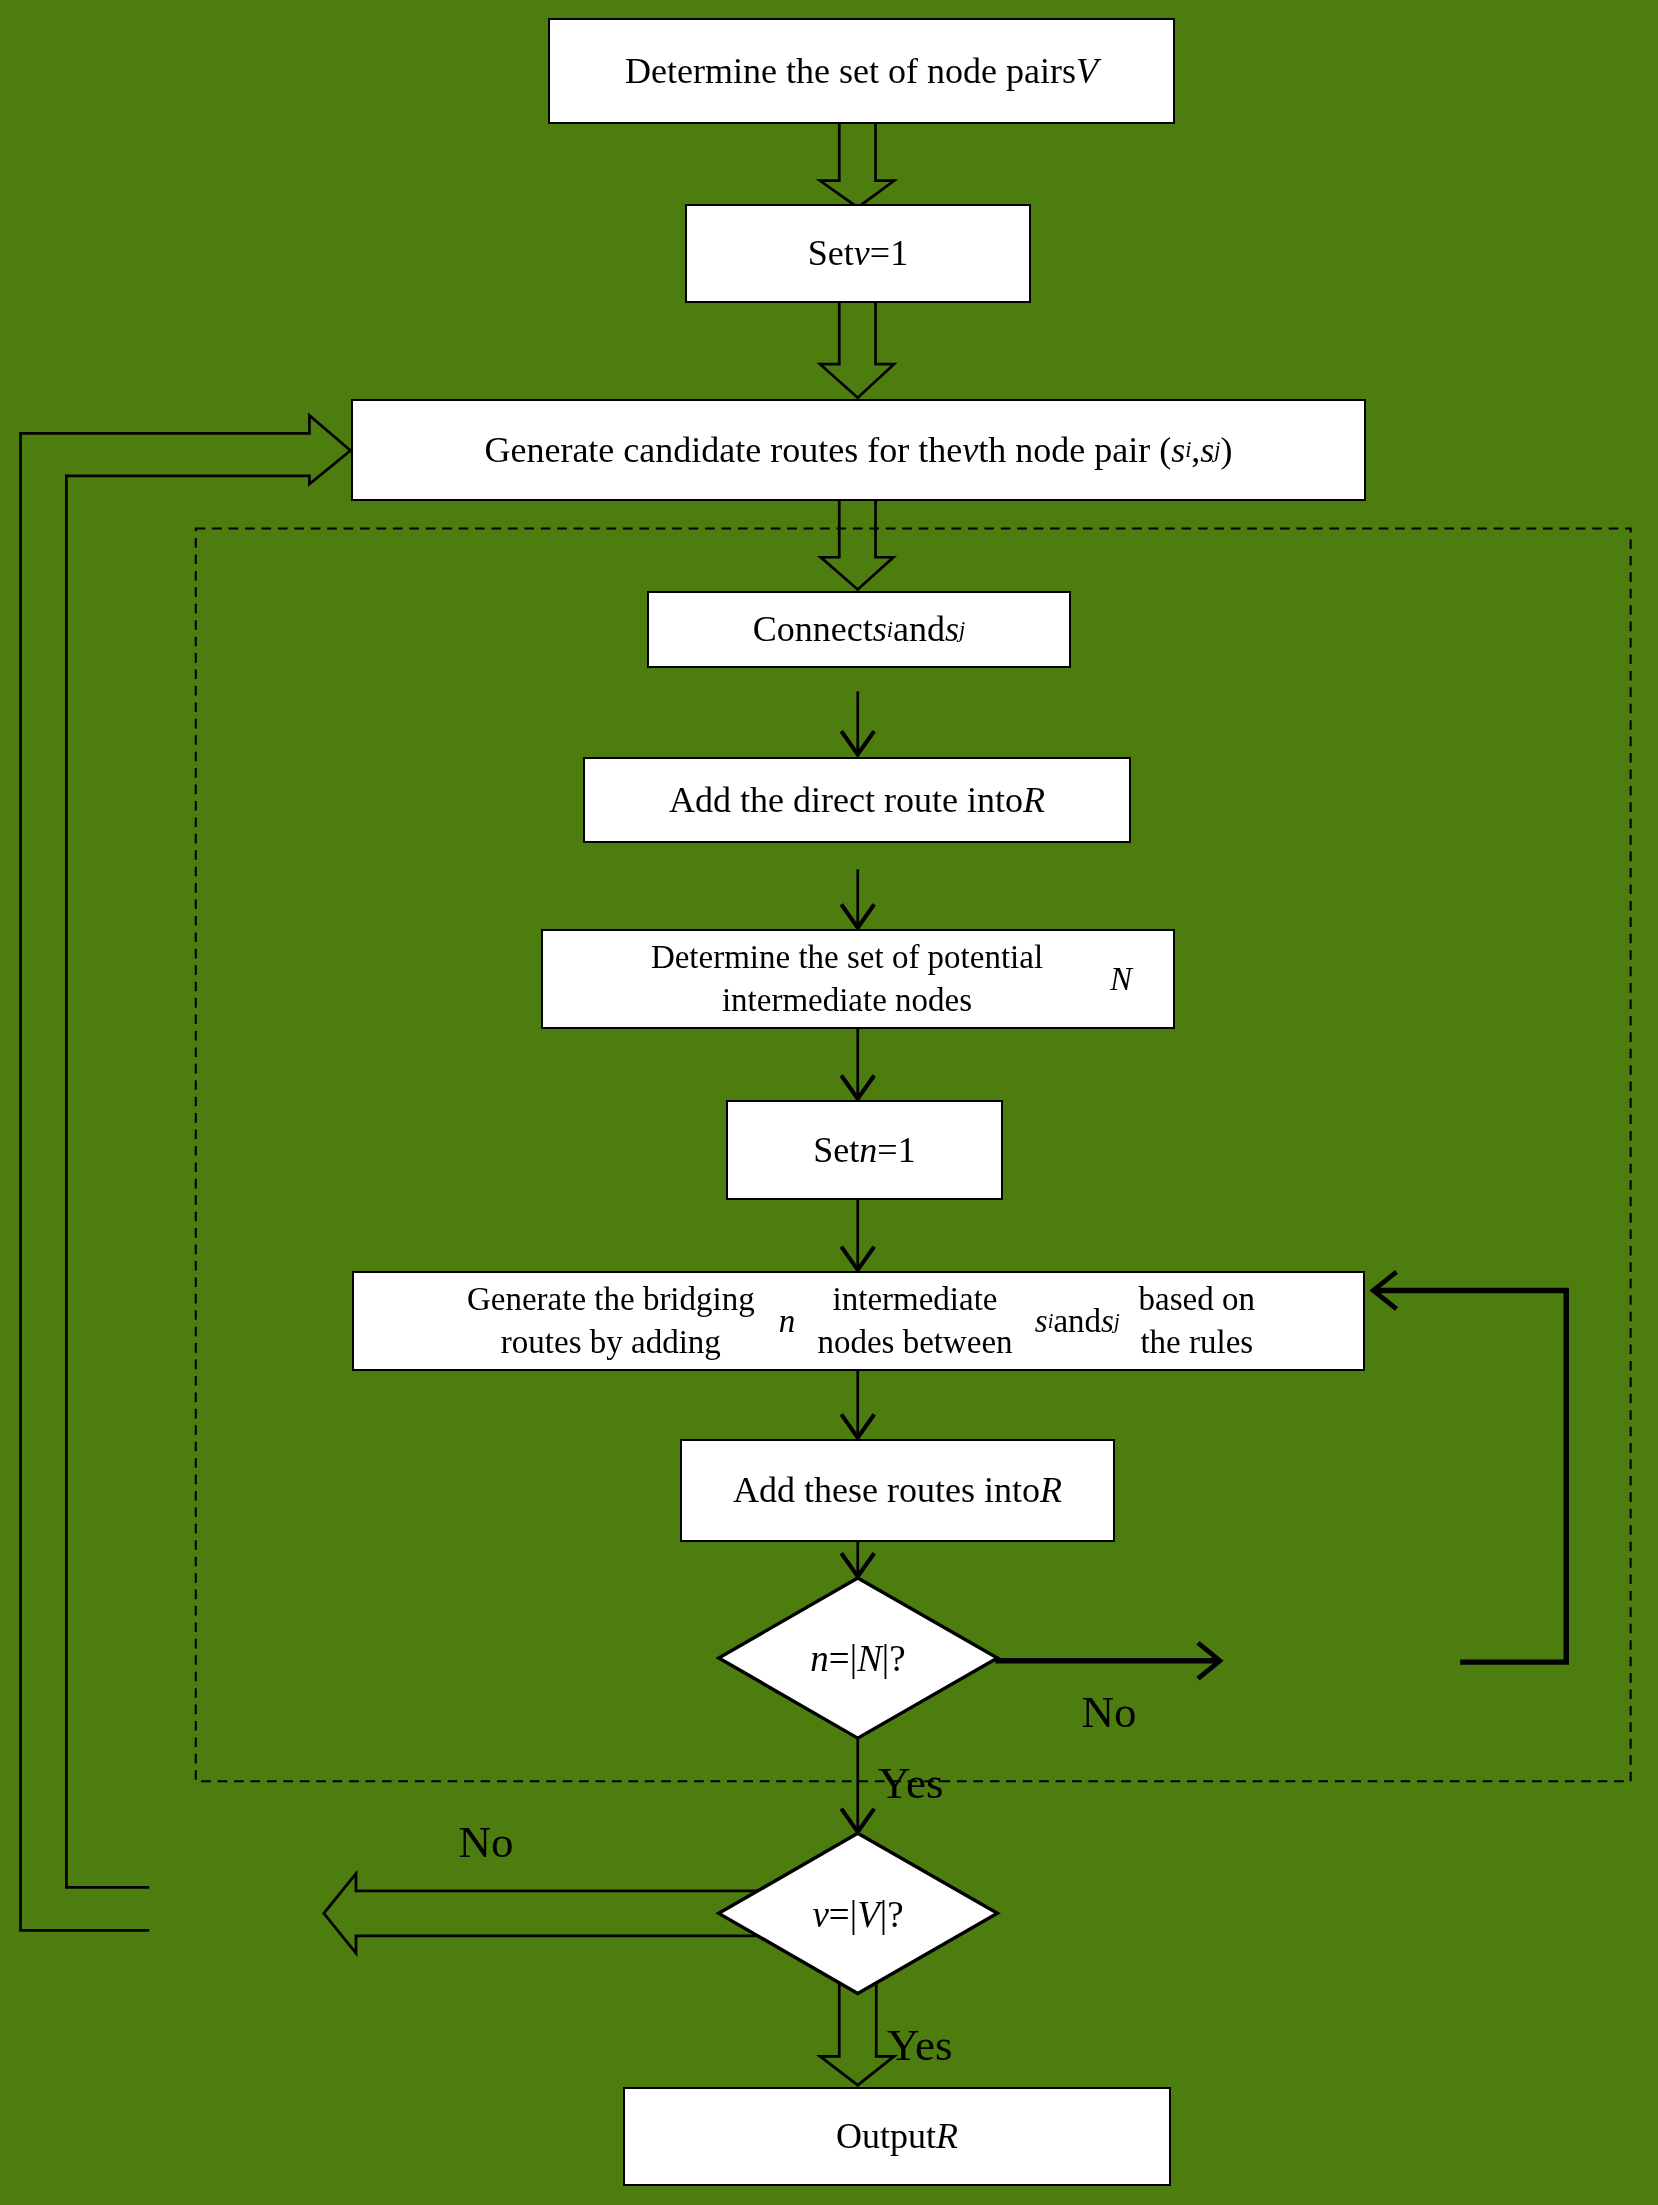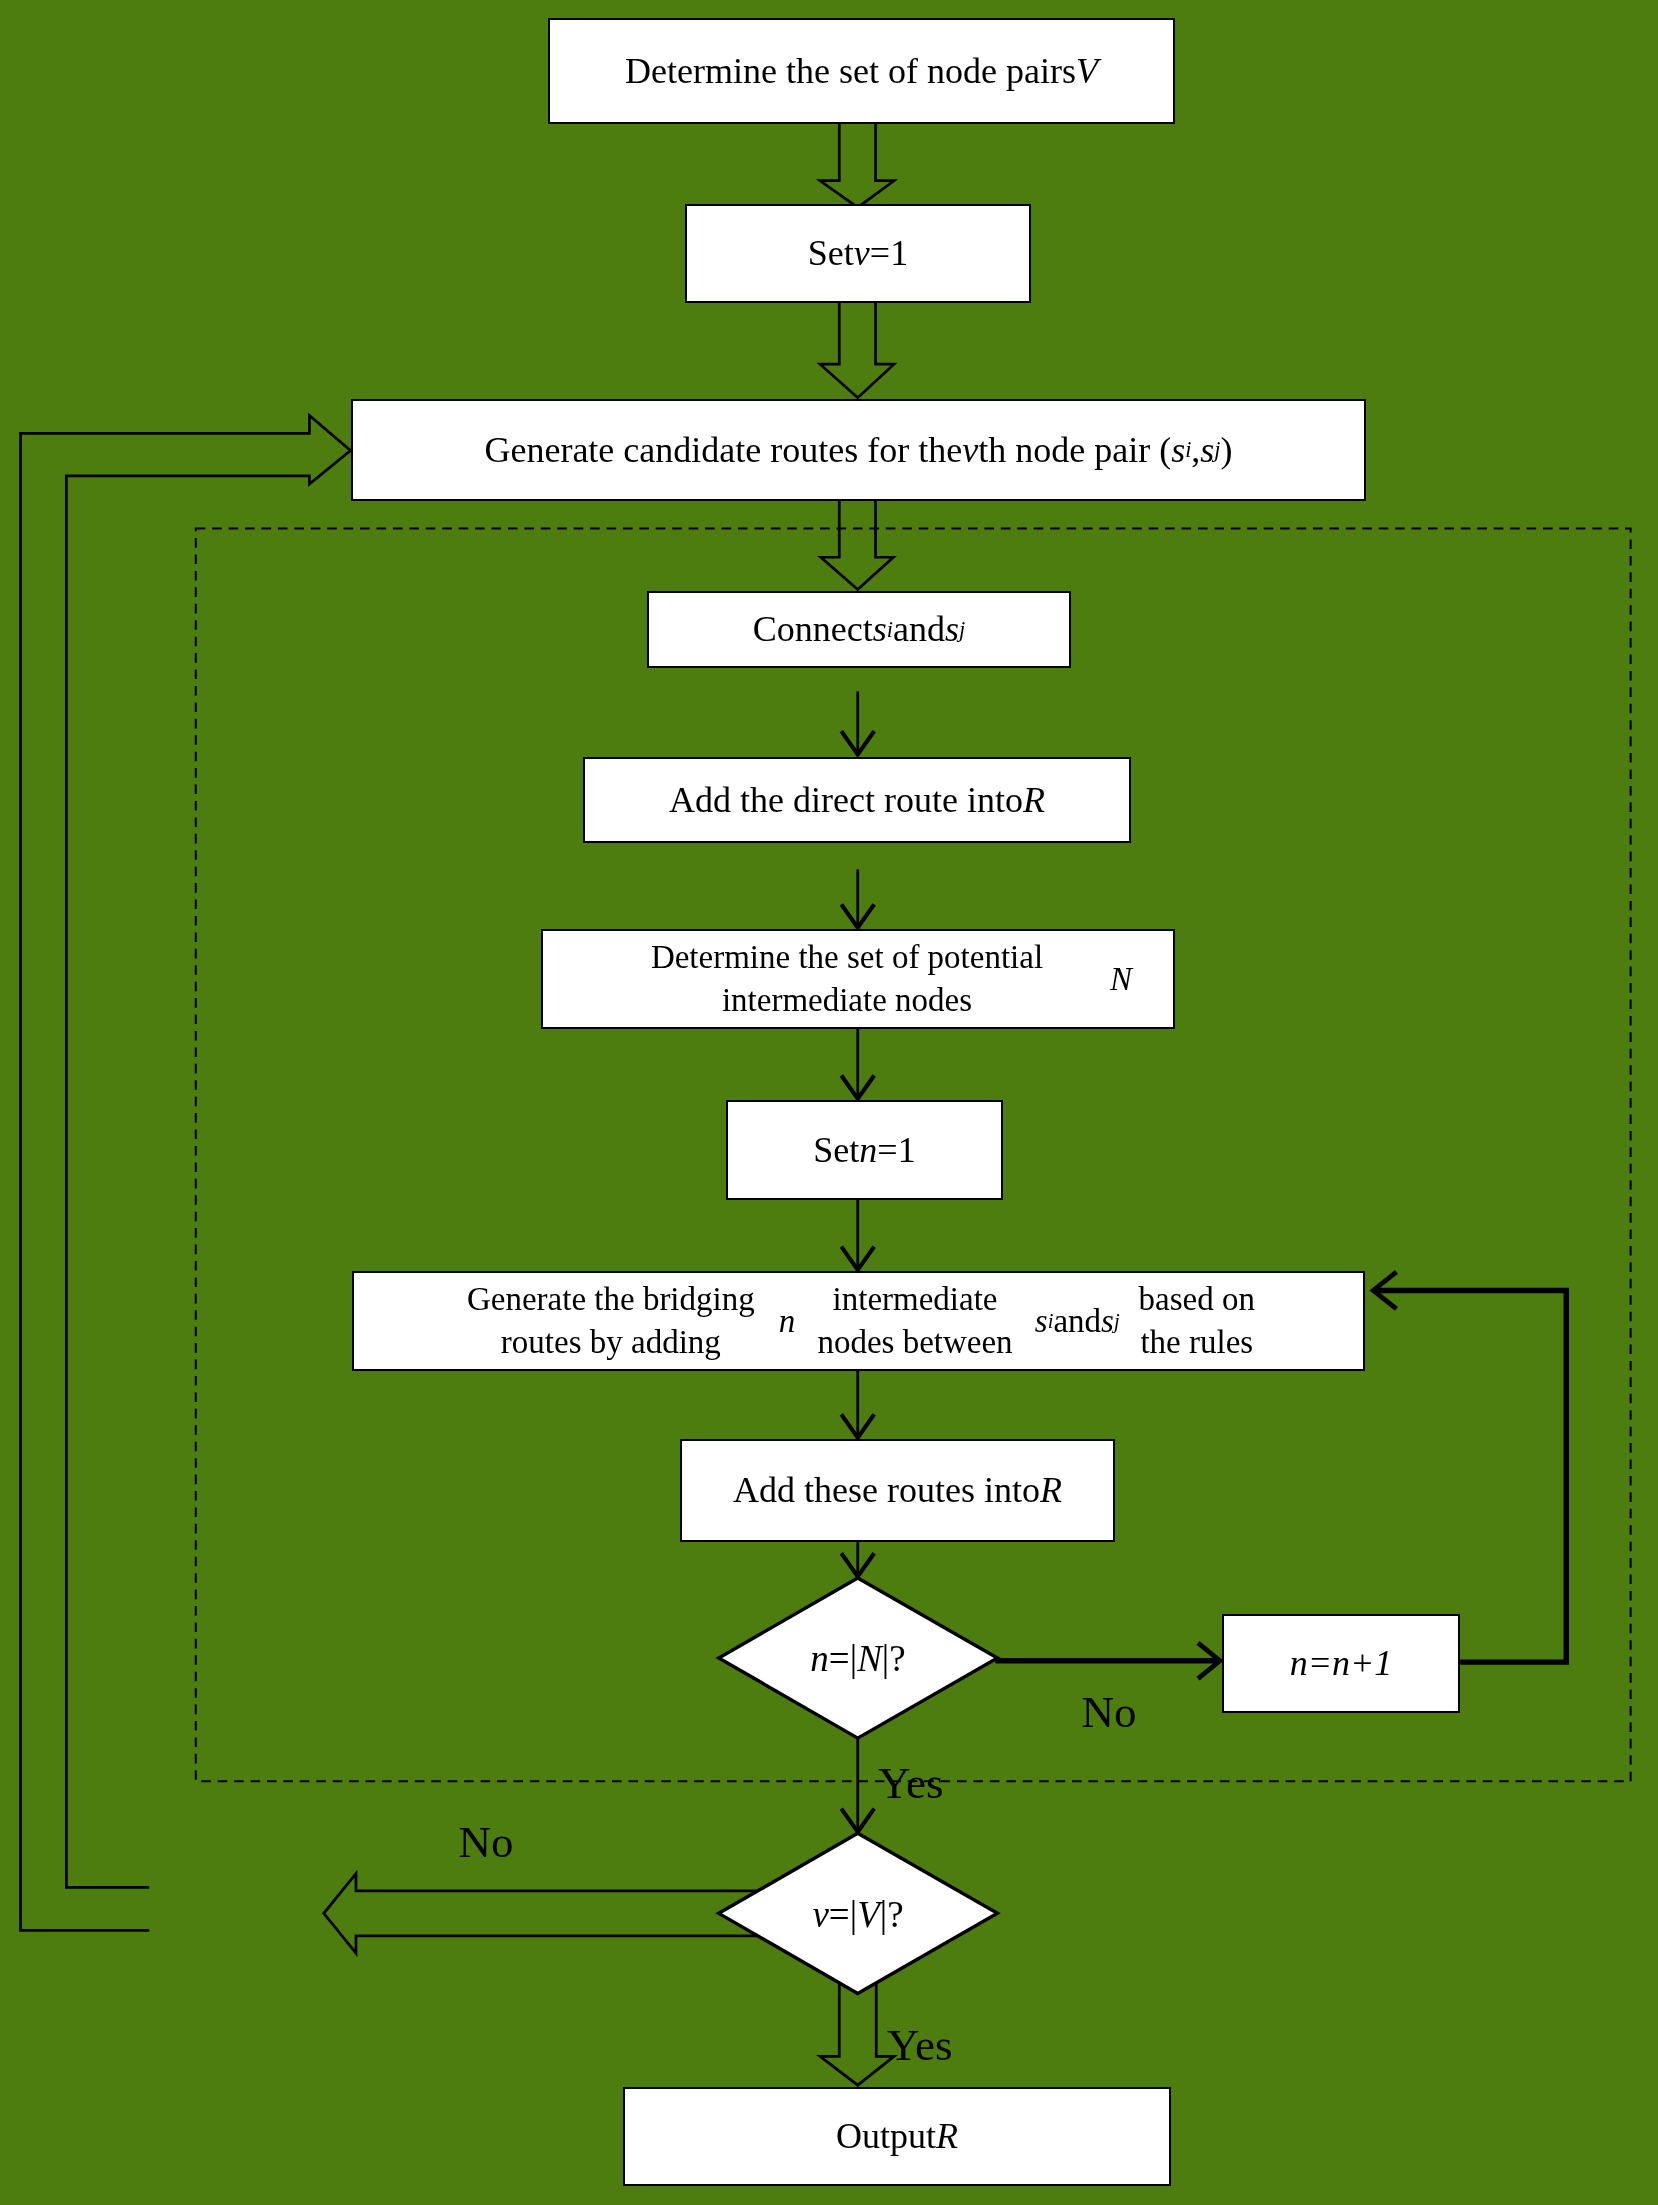--- a/index.html
+++ b/index.html
@@ -111,21 +111,20 @@
 
   <div class="node" id="b1">Determine the set of node pairs <i>V</i></div>
   <div class="node" id="b2">Set <i>v</i> =1</div>
   <div class="node" id="b3">Generate candidate routes for the <i>v</i> th node pair (<i>s</i><sub>i</sub>,<i>s</i><sub>j</sub>)</div>
   <div class="node" id="b4">Connect <i>s</i><sub>i</sub> and <i>s</i><sub>j</sub></div>
   <div class="node" id="b5">Add the direct route into <i>R</i></div>
   <div class="node small2" id="b6">Determine the set of potential intermediate nodes <i>N</i></div>
   <div class="node" id="b7">Set <i>n</i> =1</div>
   <div class="node small2" id="b8">Generate the bridging routes by adding <i>n</i> intermediate nodes between <i>s</i><sub>i</sub> and <i>s</i><sub>j</sub> based on the rules</div>
   <div class="node" id="b9">Add these routes into <i>R</i></div>
-  <div class="node italic" id="b10">n=n+1</div>
   <div class="node" id="b12">Output <i>R</i></div>
 
   <div class="dlabel" id="d1label"><i>n</i>=|<i>N</i>|?</div>
   <div class="dlabel" id="d2label"><i>v</i>=|<i>V</i>|?</div>
 
   <div class="elabel" id="lbl-n-no">No</div>
   <div class="elabel" id="lbl-n-yes">Yes</div>
   <div class="elabel" id="lbl-v-no">No</div>
   <div class="elabel" id="lbl-v-yes">Yes</div>
 

